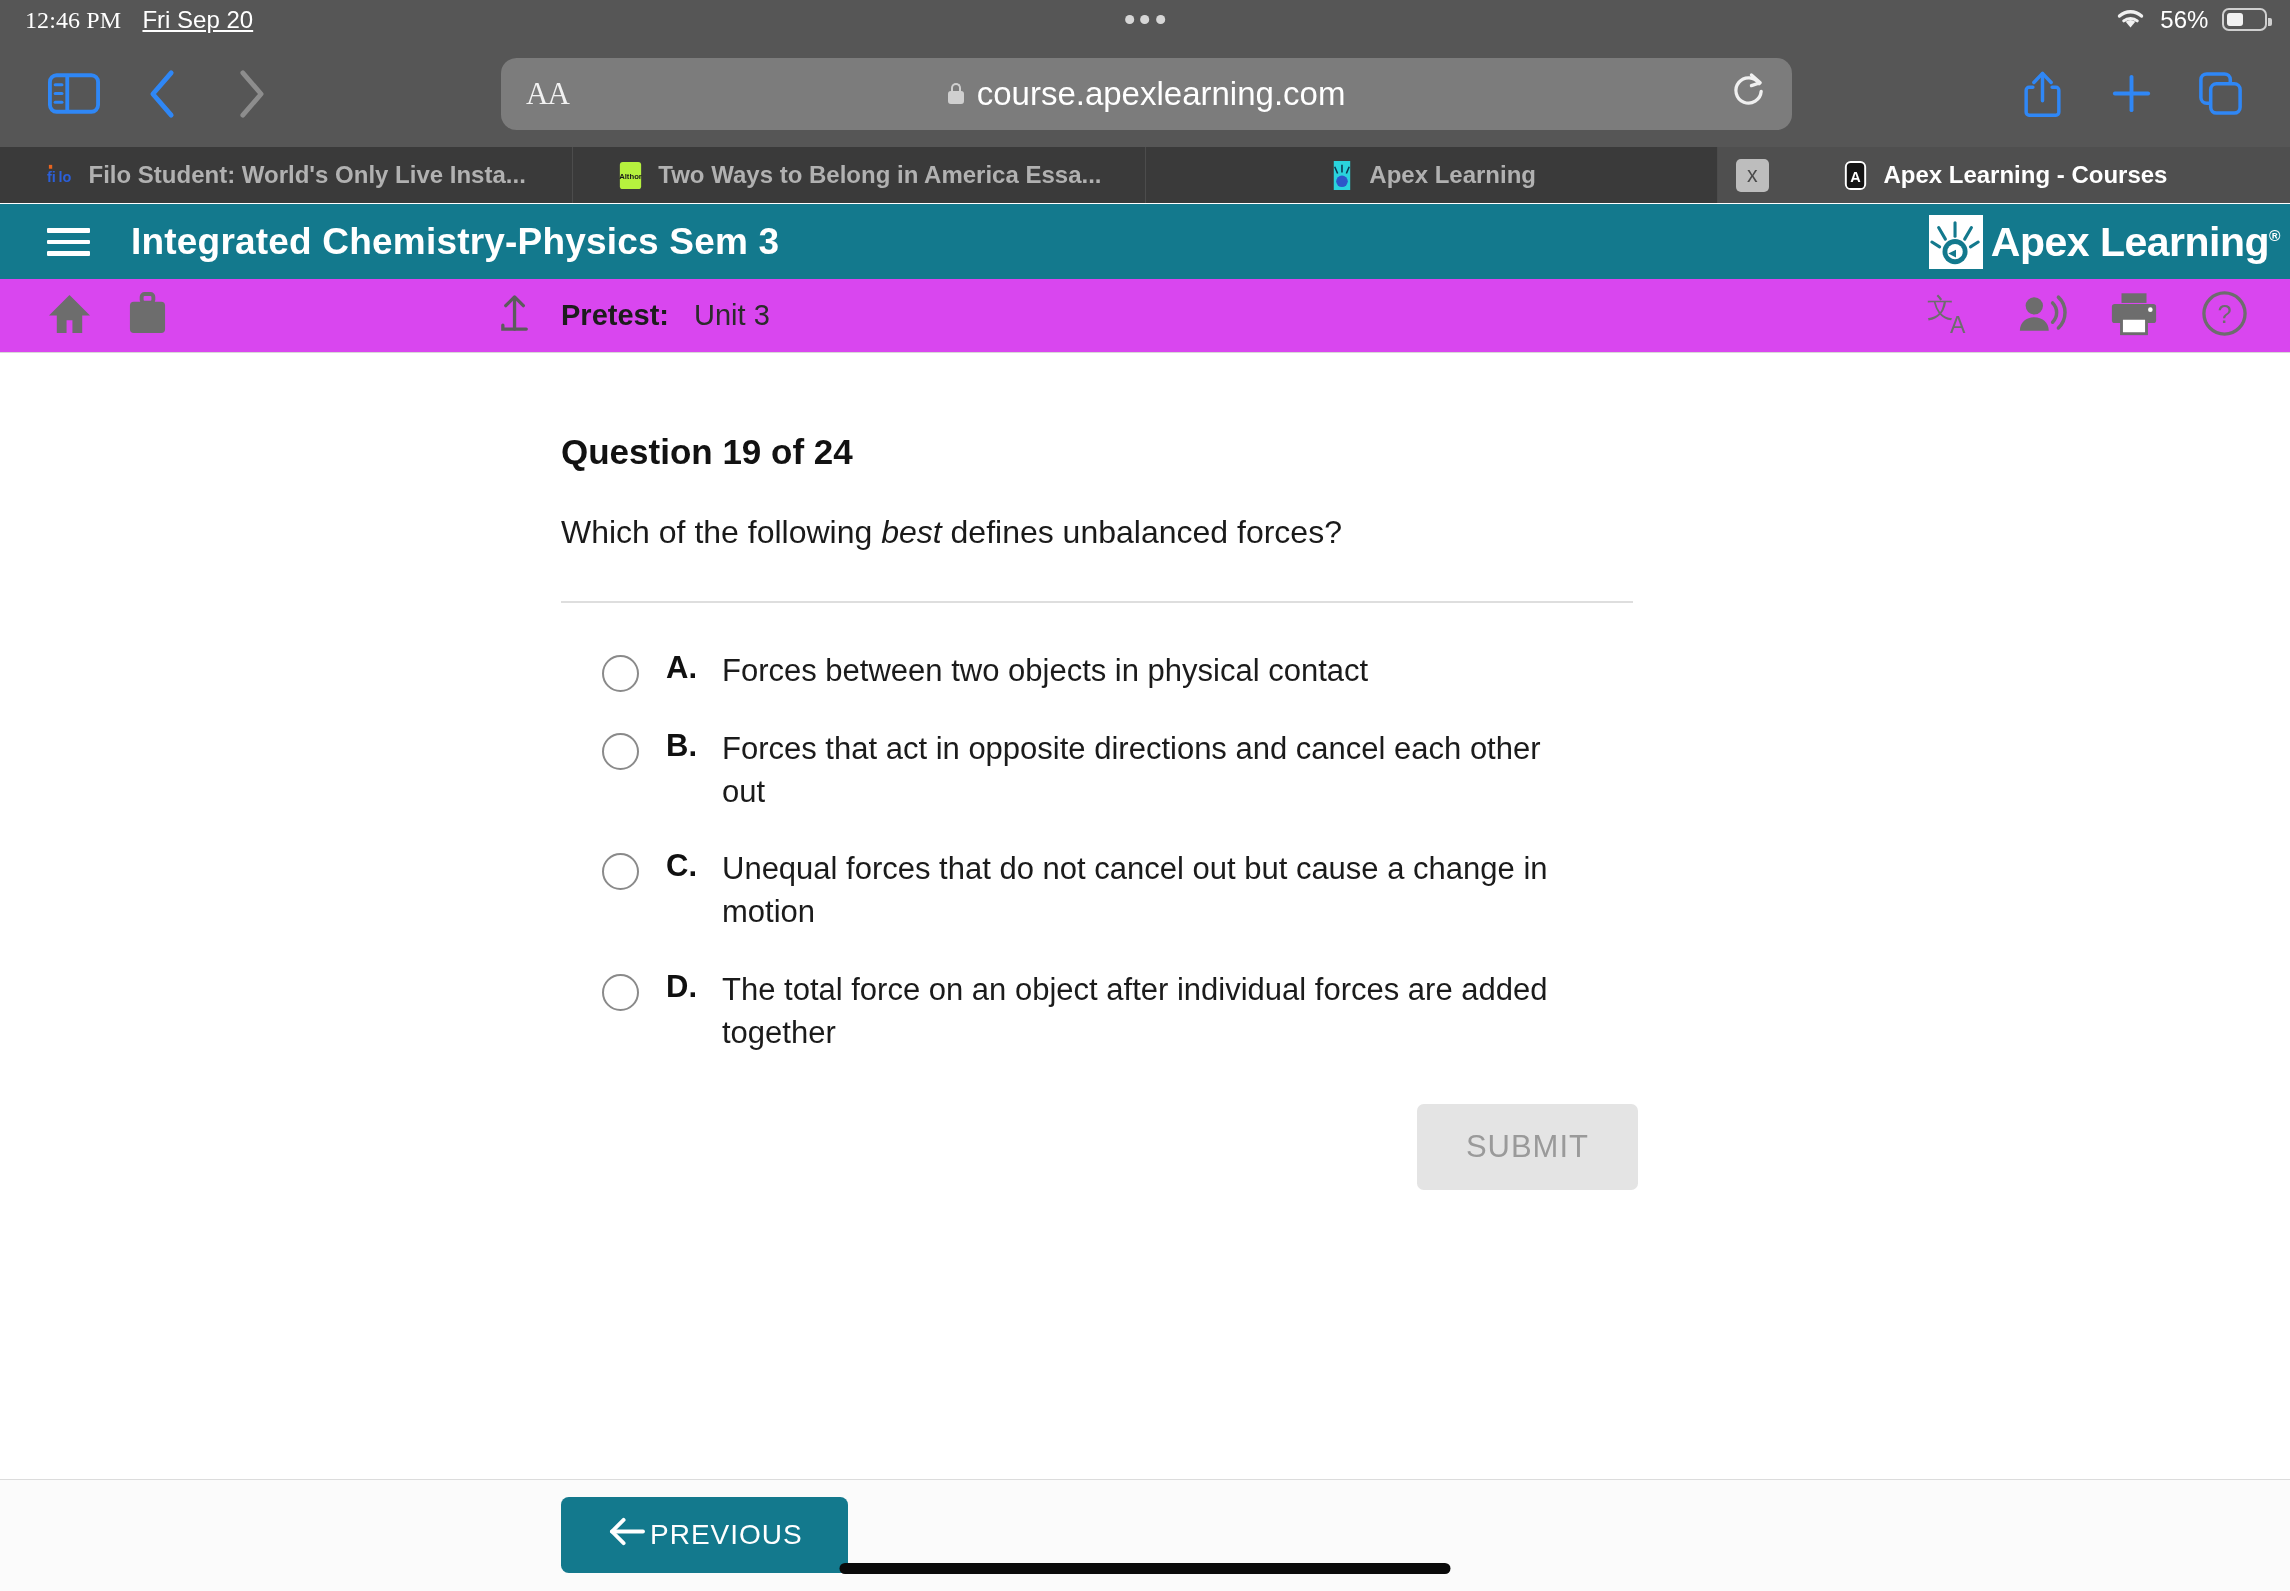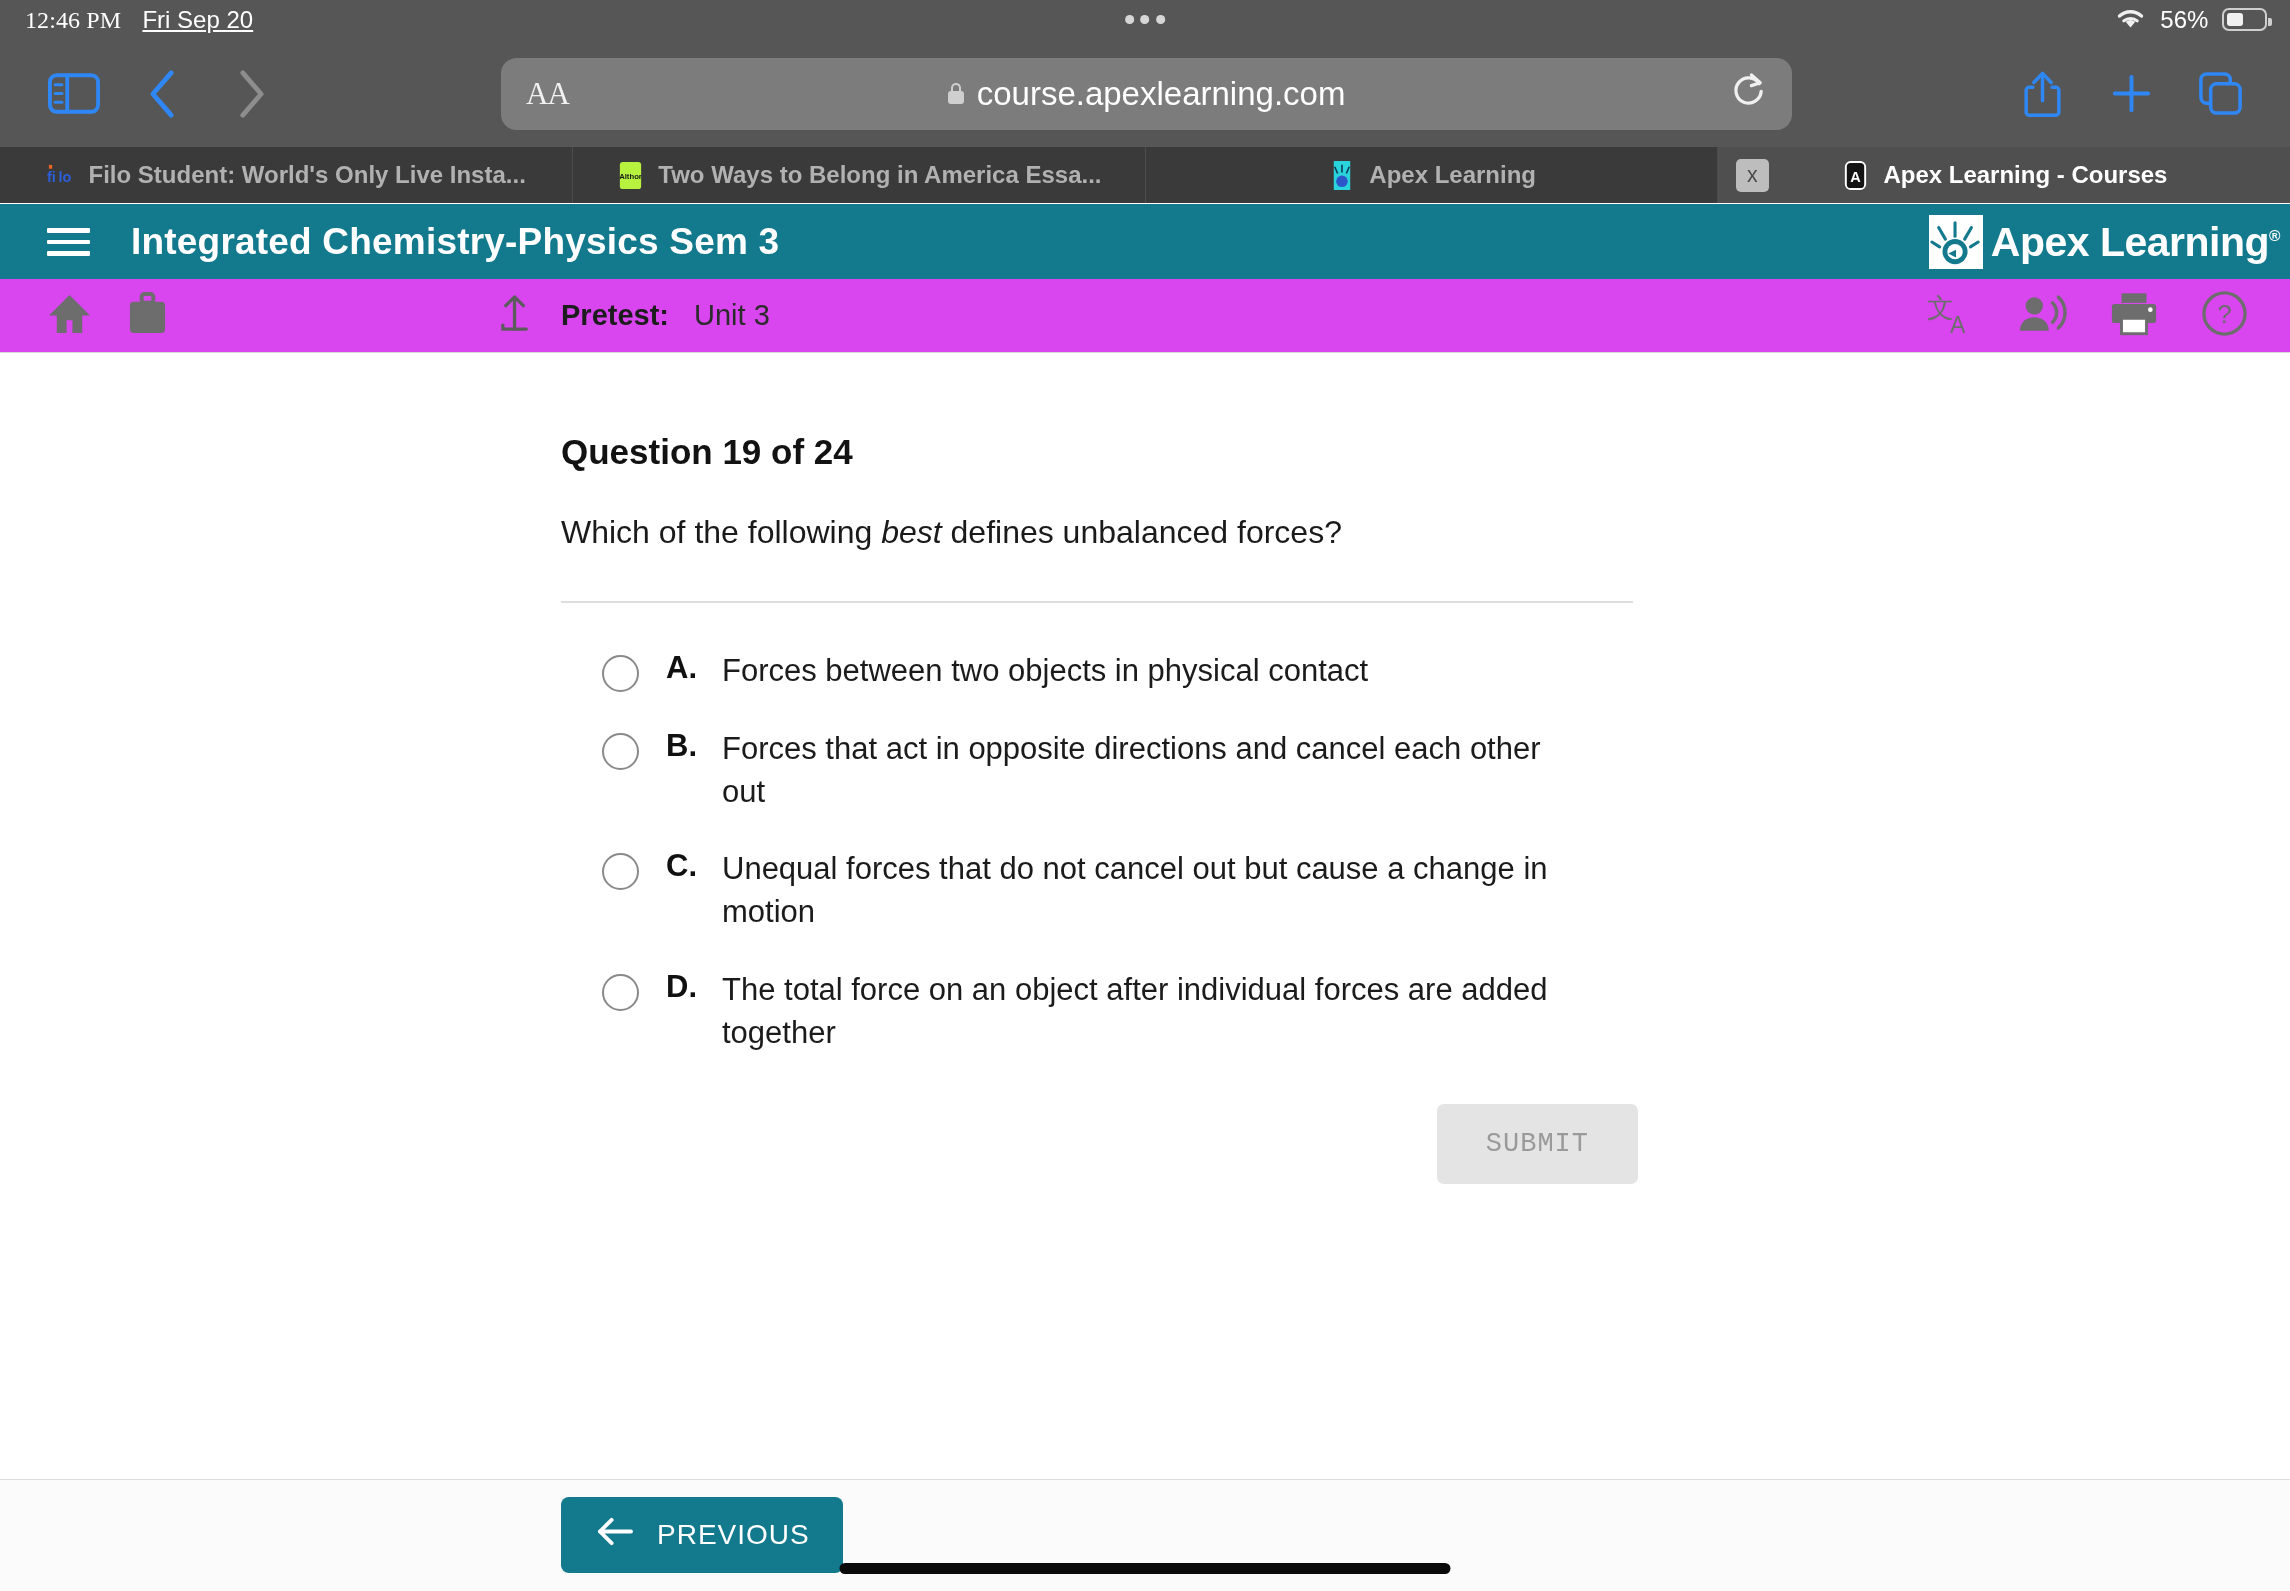--- a/index.html
+++ b/index.html
@@ -139,33 +139,33 @@
     margin-top: 4.9px;
   }
   .choice-letter {
     flex: none; width: 56px; margin-left: 27px; font-size: 31px; font-weight: 700; color: #101010;
   }
   .choice-text { font-size: 31px; color: #1b1b1b; line-height: 1.38; max-width: 835px; }
 
   .submit-row { margin-top: 50px; display: flex; justify-content: flex-end; padding-right: 0px; width: 1077px;}
   .submit-btn {
     background: #e4e4e4; color: #9a9a9a; border: none; border-radius: 6.8px;
-    font-size: 27px; padding: 25px 49px; letter-spacing: 1px;
-    font-family: Liberation Mono, monospace;
+    font-size: 31px; padding: 25px 49px; letter-spacing: 1px;
+    font-family: Liberation Sans, sans-serif;
   }
 
   
   .bottom-bar {
     position: absolute; bottom: 0; left: 0; width: 2290px; height: 112px;
     background: #fbfbfb; border-top: 1px solid #dcdcdc;
   }
   .prev-btn {
     position: absolute; left: 561px; top: 16.5px;
     background: #13798d; color: #ffffff; border: none; border-radius: 7.8px;
-    height: 76px; padding: 0 33px; display: flex; align-items: center; gap: 22px;
+    height: 76px; padding: 0 45px; display: flex; align-items: center; gap: 3px;
     font-size: 28px; letter-spacing: 1px; font-family: "Liberation Sans", sans-serif;
   }
   .home-indicator {
     position: absolute; left: 50%; transform: translateX(-50%); bottom: 17.5px;
     width: 611px; height: 10.7px; background: #0a0a0a; border-radius: 5.8px;
   }
 </style>
 </head>
 <body>
 

